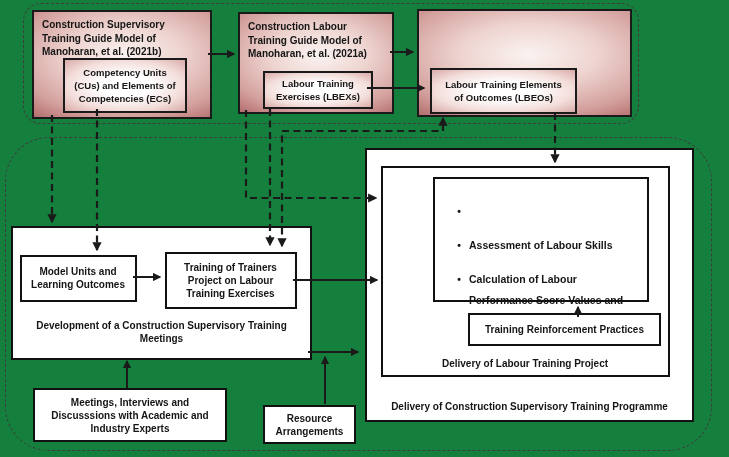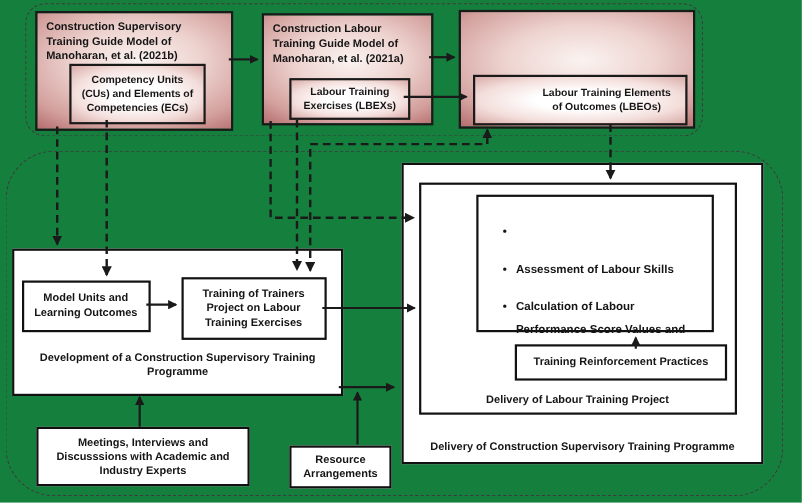--- a/index.html
+++ b/index.html
@@ -68,32 +68,32 @@
 
   <div class="rbox" style="left:238px;top:12px;width:152px;height:98px;">
     <div class="rtitle">Construction Labour
 Training Guide Model of
 Manoharan, et al. (2021a)</div>
     <div class="rinner" style="left:23px;top:57px;width:106px;height:34px;"><span>Labour Training
 Exercises (LBEXs)</span></div>
   </div>
 
   <div class="rbox" style="left:417px;top:9px;width:211px;height:104px;">
-    <div class="rinner" style="left:11px;top:57px;width:143px;height:42px;padding-left:48px;"><span>Labour Training Elements
+    <div class="rinner" style="left:11px;top:57px;width:143px;height:42px;"><span>Labour Training Elements
 of Outcomes (LBEOs)</span></div>
   </div>
 
   <div class="wbox" style="left:11px;top:226px;width:297px;height:130px;">
     <div class="wbox" style="left:6.5px;top:26.5px;width:113px;height:43px;"><span>Model Units and
 Learning Outcomes</span></div>
     <div class="wbox" style="left:151.5px;top:23.5px;width:128px;height:53px;"><span>Training of Trainers
 Project on Labour
 Training Exercises</span></div>
     <div class="plain-label" style="top:91px;">Development of a Construction Supervisory Training
-Programme</div>
+Meetings</div>
   </div>
 
   <div class="wbox" style="left:33px;top:388px;width:190px;height:50px;"><span>Meetings, Interviews and
 Discusssions with Academic and
 Industry Experts</span></div>
   <div class="wbox" style="left:263px;top:405px;width:89px;height:35px;"><span>Resource
 Arrangements</span></div>
 
   <div class="wbox" style="left:365px;top:148px;width:325px;height:270px;">
     <div class="wbox" style="left:13.5px;top:15.5px;width:285px;height:207px;">

